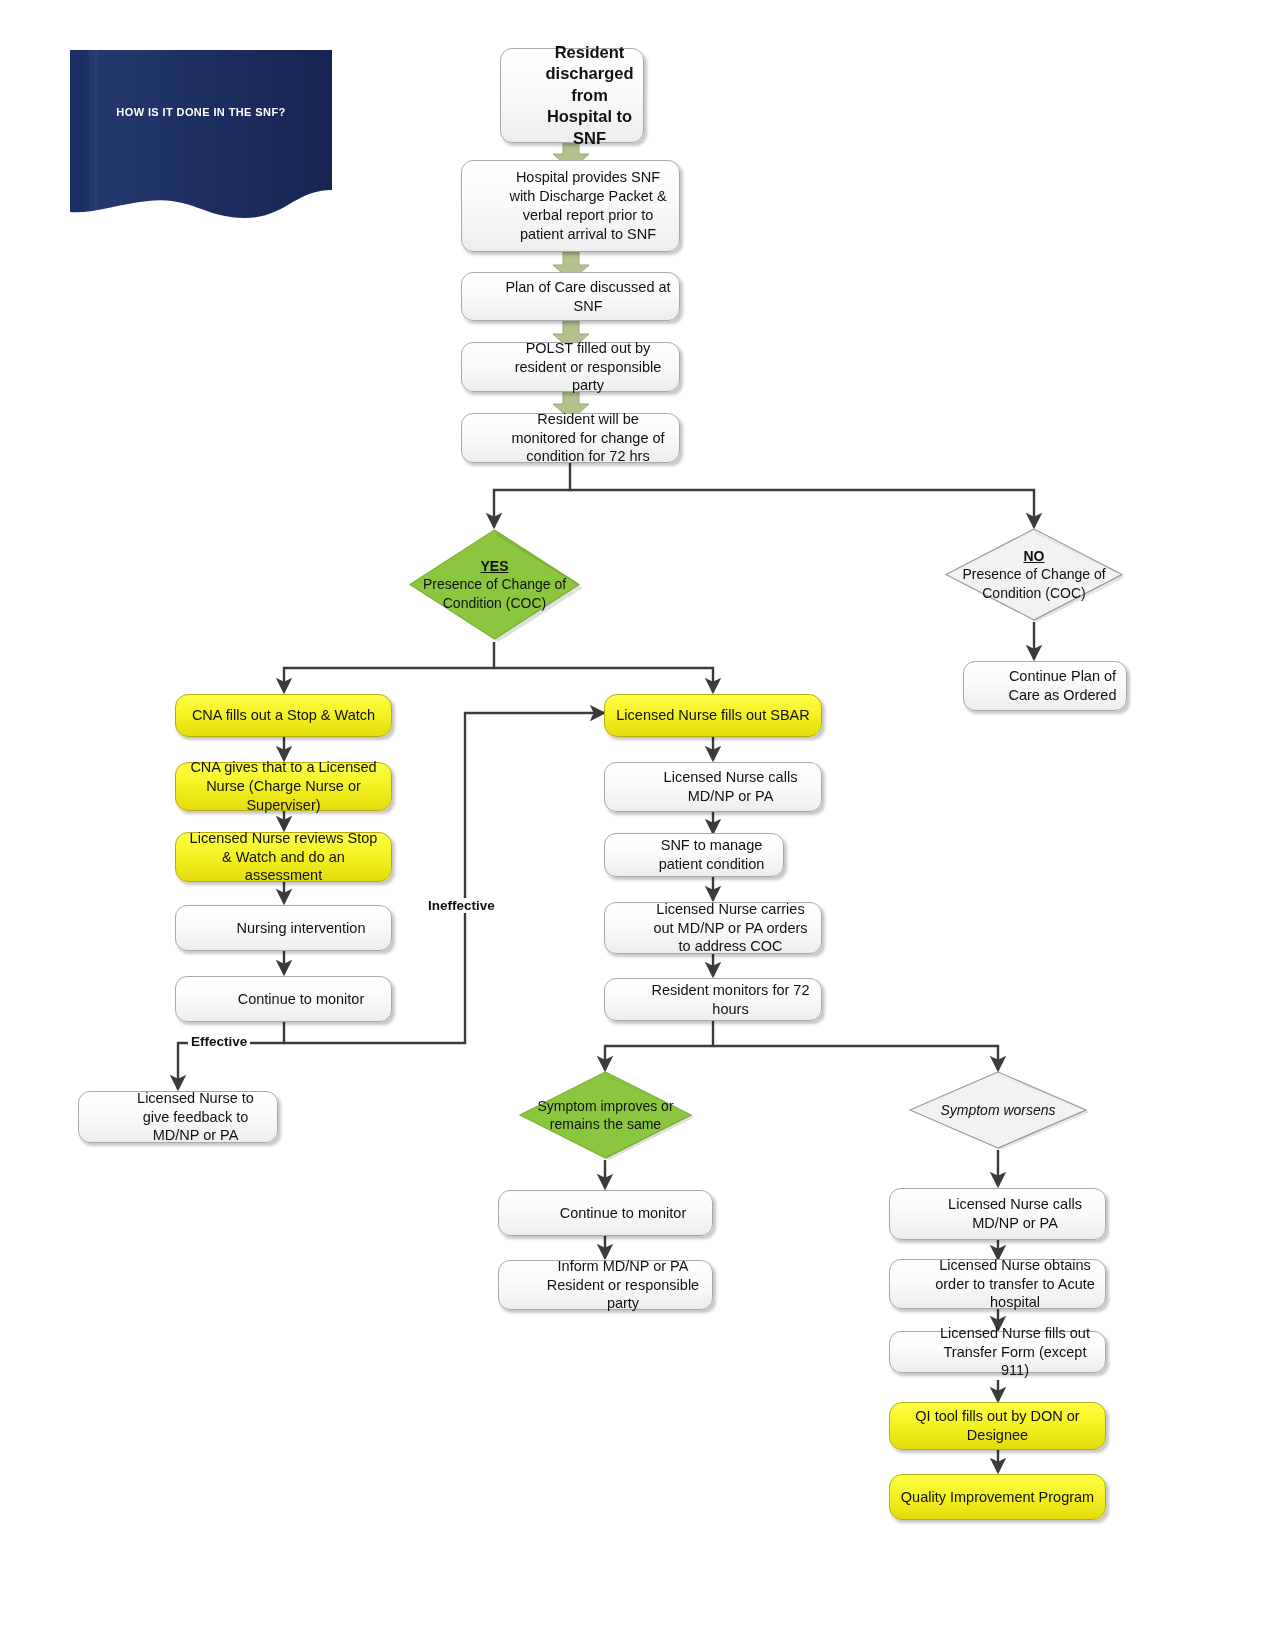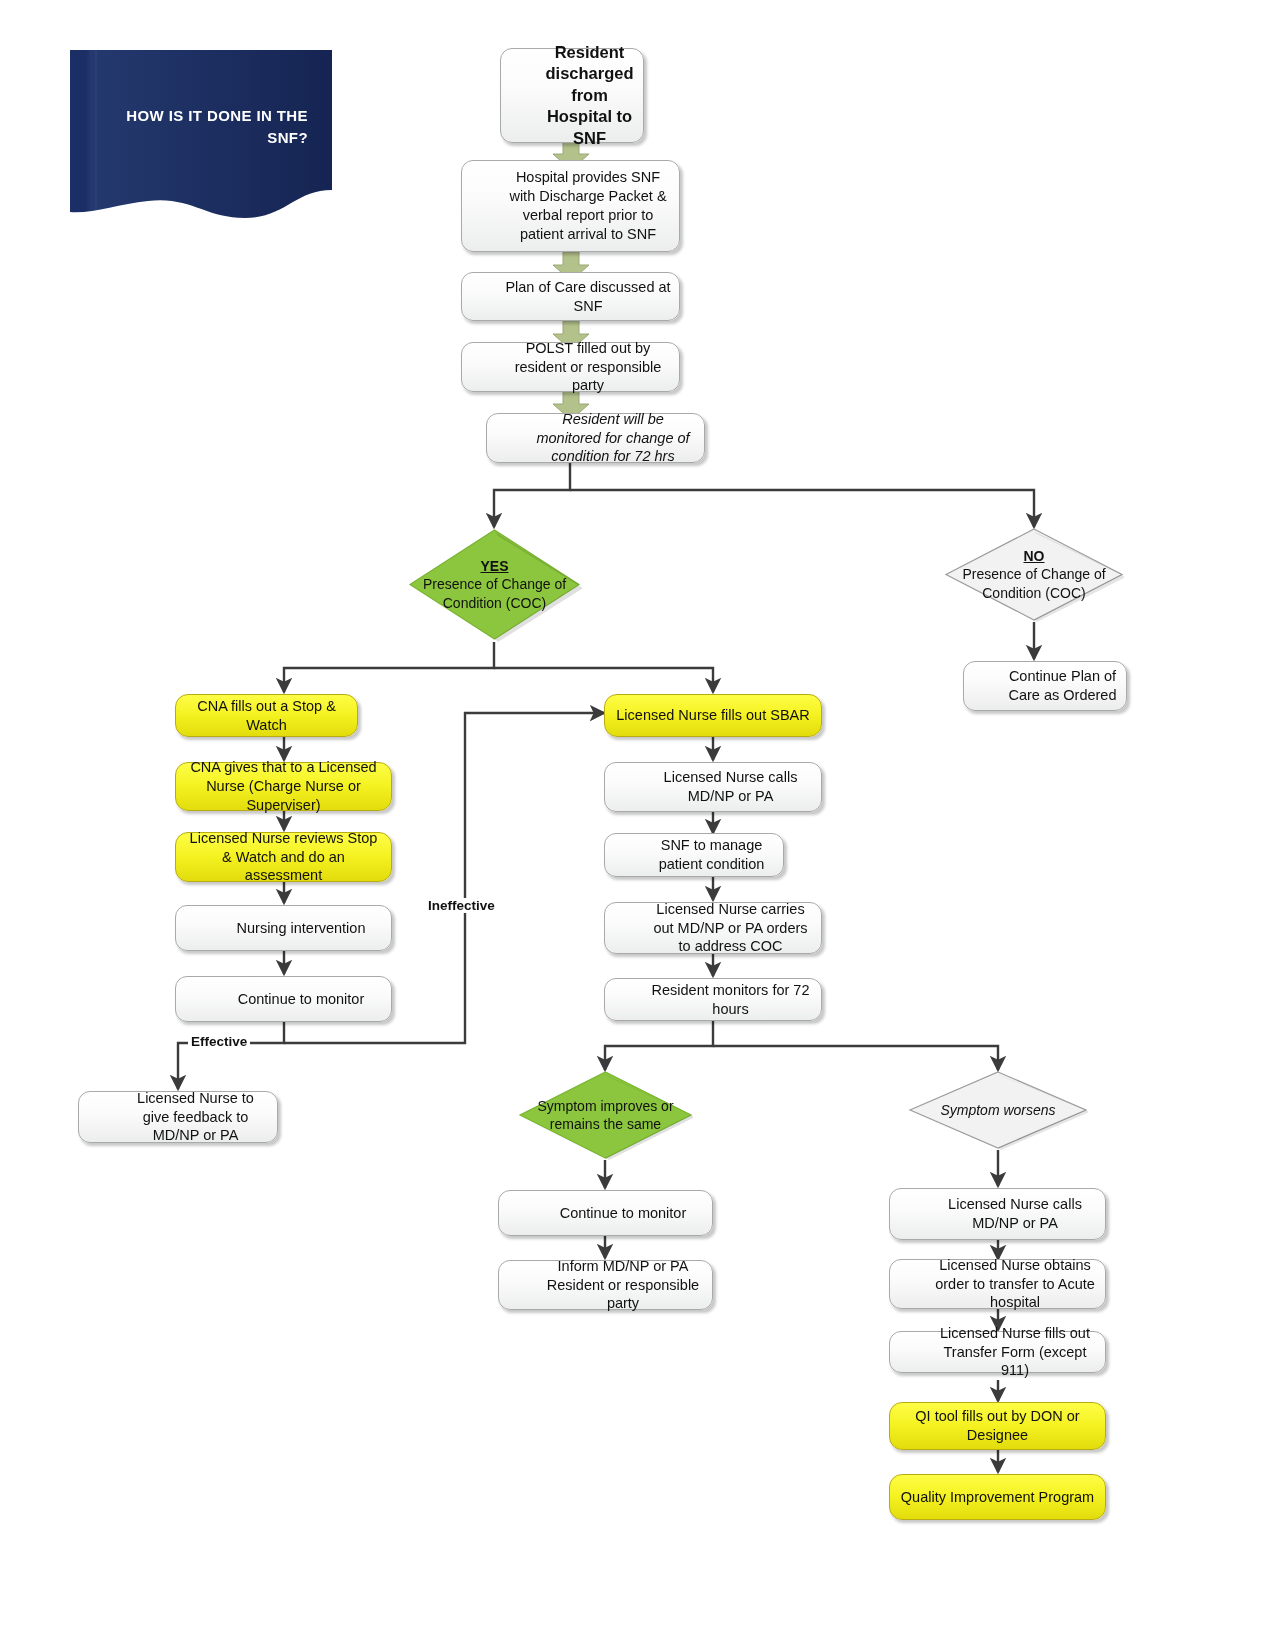--- a/index.html
+++ b/index.html
@@ -3,22 +3,22 @@
 <meta charset="utf-8">
 <style>
   html,body{margin:0;padding:0;background:#ffffff;}
   body{width:1275px;height:1650px;position:relative;
        font-family:"Liberation Sans","DejaVu Sans",sans-serif;
        -webkit-font-smoothing:antialiased;}
   #canvas{position:absolute;left:0;top:0;width:1275px;height:1650px;overflow:hidden;}
 
   
   .banner{position:absolute;}
-  .banner-label{position:absolute;color:#ffffff;font-weight:bold;font-size:15px;
-                letter-spacing:.4px;text-align:right;line-height:1.45;}
+  .banner-label{position:absolute;color:#ffffff;font-weight:bold;font-size:11px;
+                letter-spacing:.4px;text-align:center;line-height:1.45;}
 
   
   svg.links{position:absolute;left:0;top:0;width:1275px;height:1650px;overflow:visible;}
   .ln{stroke:#3b3b3b;stroke-width:2.4;fill:none;}
   .arrhead{fill:#3b3b3b;}
 
   
   .node{position:absolute;box-sizing:border-box;display:flex;align-items:center;
         justify-content:center;text-align:center;padding:4px 8px;line-height:1.3;}
 
@@ -133,21 +133,21 @@
   </div>
 
   <div class="node proc bold" style="left:500px;top:48px;width:144px;height:95px;">Resident discharged from Hospital to SNF</div>
 
   <div class="node proc" style="left:461px;top:160px;width:219px;height:92px;">Hospital provides SNF with Discharge Packet &amp; verbal report prior to patient arrival to SNF</div>
 
   <div class="node proc" style="left:461px;top:272px;width:219px;height:49px;">Plan of Care discussed at SNF</div>
 
   <div class="node proc" style="left:461px;top:342px;width:219px;height:50px;">POLST filled out by resident or responsible party</div>
 
-  <div class="node proc" style="left:486px;top:413px;width:219px;height:50px;font-style:italic;">Resident will be monitored for change of condition for 72 hrs</div>
+  <div class="node proc" style="left:461px;top:413px;width:219px;height:50px;">Resident will be monitored for change of condition for 72 hrs</div>
 
   <div class="dia" style="left:407px;top:527px;width:175px;height:115px;">
     <svg class="shape" viewBox="0 0 175 115" preserveAspectRatio="none">
       <polygon points="87.5,3 172,57.5 87.5,112 3,57.5" fill="#8cc63e" stroke="#7ab333" stroke-width="1.2"></polygon>
       <polygon points="91,9 176,61 91,115 88,112 172,57.5 88,5" fill="#000" opacity=".12"></polygon>
     </svg>
     <div class="txt">
       <span class="hd">YES</span>
       <span style="display:block;max-width:150px;">Presence of Change of Condition (COC)</span>
     </div>
@@ -159,21 +159,21 @@
       <polygon points="93,7 182,50 93,95 90,93 178,47.5 89,4" fill="#000" opacity=".1"></polygon>
     </svg>
     <div class="txt">
       <span class="hd">NO</span>
       <span style="display:block;max-width:152px;">Presence of Change of Condition (COC)</span>
     </div>
   </div>
 
   <div class="node proc" style="left:963px;top:661px;width:164px;height:50px;">Continue Plan of Care as Ordered</div>
 
-  <div class="node yellow" style="left:175px;top:694px;width:183px;height:43px;">CNA fills out a Stop &amp; Watch</div>
+  <div class="node yellow" style="left:175px;top:694px;width:217px;height:43px;">CNA fills out a Stop &amp; Watch</div>
 
   <div class="node yellow" style="left:175px;top:762px;width:217px;height:49px;">CNA gives that to a Licensed Nurse (Charge Nurse or Superviser)</div>
 
   <div class="node yellow" style="left:175px;top:832px;width:217px;height:50px;">Licensed Nurse reviews Stop &amp; Watch and do an assessment</div>
 
   <div class="node proc" style="left:175px;top:905px;width:217px;height:46px;">Nursing intervention</div>
 
   <div class="node proc" style="left:175px;top:976px;width:217px;height:46px;">Continue to monitor</div>
 
   <div class="node proc" style="left:78px;top:1091px;width:200px;height:52px;">Licensed Nurse to give feedback to MD/NP or PA</div>

